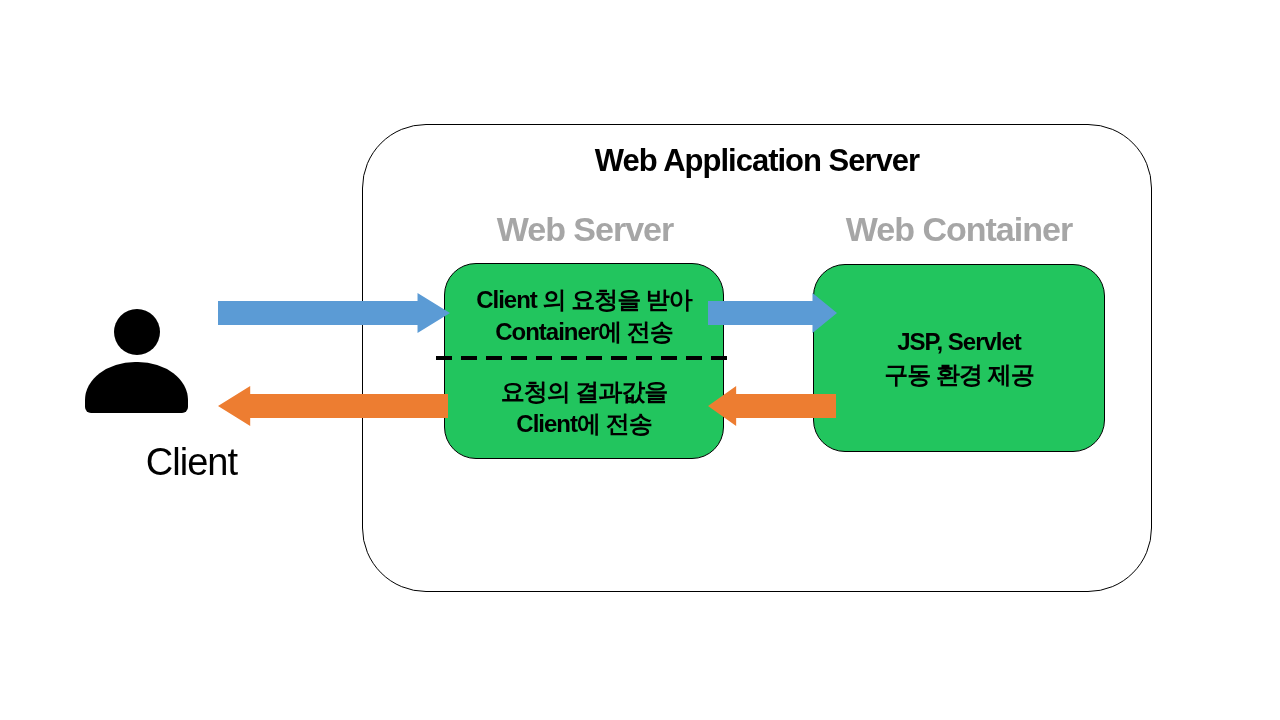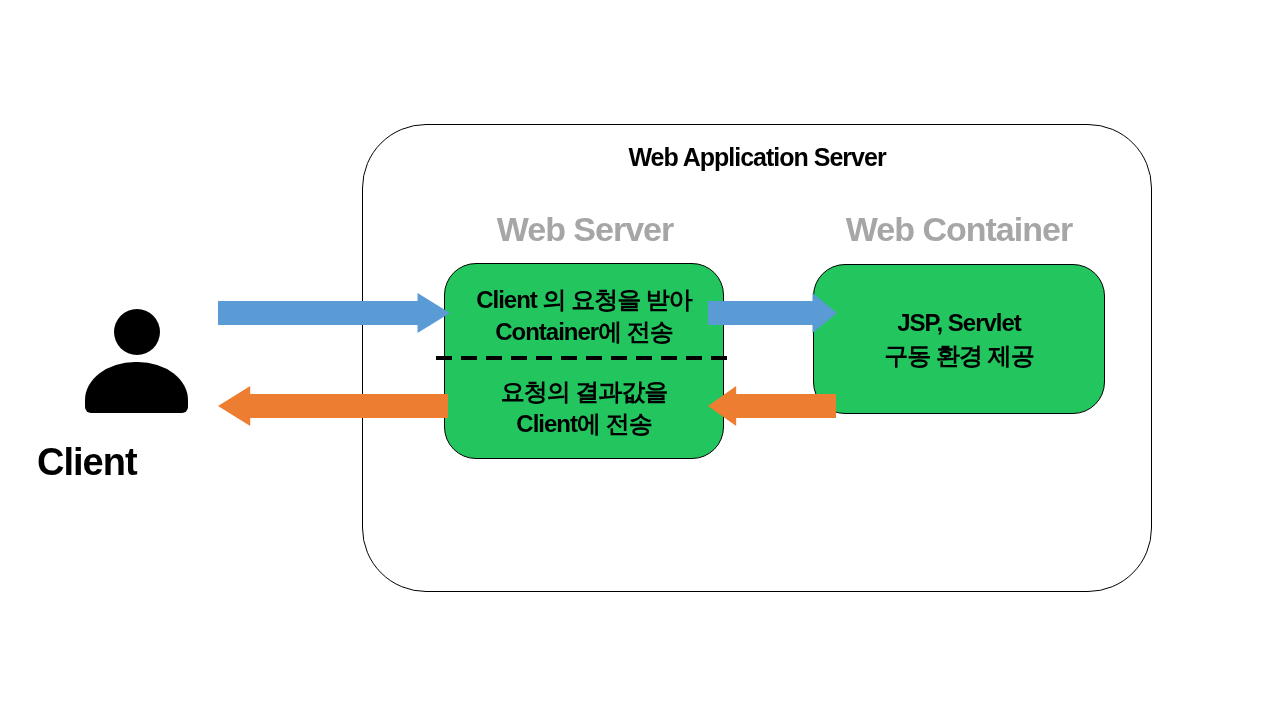--- a/index.html
+++ b/index.html
@@ -13,51 +13,51 @@
     position: absolute; left: 114px; top: 309px;
     width: 46px; height: 46px; border-radius: 50%; background: #000;
   }
   .person-body {
     position: absolute; left: 85px; top: 362px;
     width: 103px; height: 51px; background: #000;
     border-radius: 50px 50px 6px 6px / 38px 38px 6px 6px;
   }
   .client-label {
     position: absolute; left: 37px; top: 441px; width: 200px;
-    text-align: left; font-size: 38px; font-weight: bold; letter-spacing: -1px;
+    text-align: right; font-size: 38px; font-weight: normal; letter-spacing: -1px;
   }
 
   
   .was-container {
     position: absolute; left: 362px; top: 124px;
     width: 790px; height: 468px;
     border: 1.5px solid #000; border-radius: 64px;
     background: #fff;
   }
   .was-title {
     position: absolute; left: 362px; top: 143px; width: 790px;
-    text-align: center; font-size: 25px; font-weight: bold; letter-spacing: -1px;
+    text-align: center; font-size: 31px; font-weight: bold; letter-spacing: -1px;
   }
 
   
   .col-heading {
     position: absolute; top: 210px; text-align: center;
     font-size: 34px; font-weight: bold; letter-spacing: -1px;
   }
   .heading-web-server { left: 425px; width: 320px; }
   .heading-web-container { left: 793px; width: 332px; }
 
   
   .inner-box {
     position: absolute; background: #22c55e;
     border: 1.5px solid #000; border-radius: 32px;
   }
   .web-server-box { left: 444px; top: 263px; width: 280px; height: 196px; }
   .web-container-box {
-    left: 813px; top: 264px; width: 292px; height: 150px;
+    left: 813px; top: 264px; width: 292px; height: 188px;
     display: flex; flex-direction: column; justify-content: center; align-items: center;
   }
 
   .box-text {
     position: absolute; left: 0; width: 100%;
     text-align: center; font-size: 24px; font-weight: bold;
     line-height: 32px; letter-spacing: -1px;
   }
   .req-text { top: 20px; }
   .res-text { top: 112px; }

